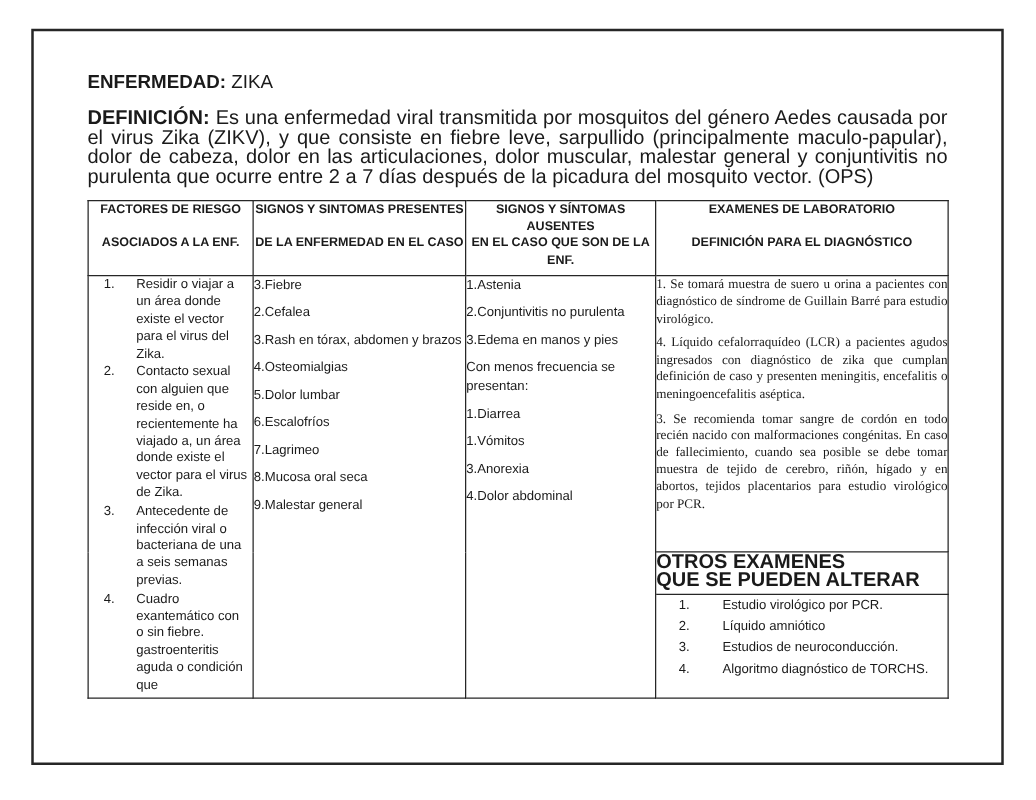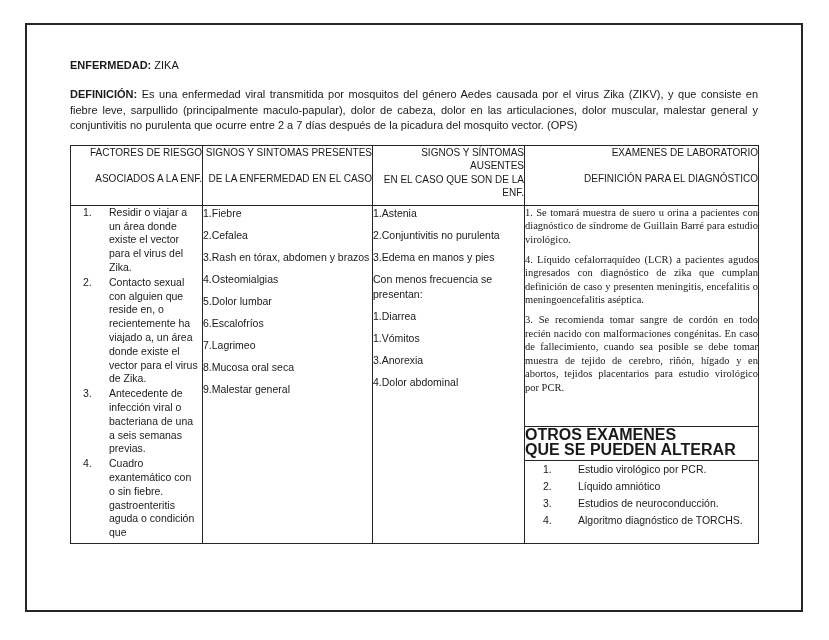--- a/index.html
+++ b/index.html
@@ -15,42 +15,42 @@
     left: 25px; top: 23px;
     width: 778px; height: 589px;
     border: 2px solid #262626;
     background: #ffffff;
   }
   .content {
     position: absolute;
     left: 43px; top: 33px;
     width: 688px;
   }
-  .title-line { font-size: 11px; line-height: 15px; margin-bottom: 14px; }
+  .title-line { font-size: 15px; line-height: 15px; margin-bottom: 14px; }
   .b { font-weight: bold; }
   .definition {
-    font-size: 11px; line-height: 15.6px;
+    font-size: 16px; line-height: 15.6px;
     text-align: justify;
     margin-bottom: 11px;
   }
   table.main {
     border-collapse: collapse;
     table-layout: fixed;
     width: 688px;
   }
   table.main th, table.main td {
     border: 1.5px solid #262626;
     vertical-align: top;
     padding: 0;
   }
   th.hdr {
     font-size: 10px;
     line-height: 13.5px;
-    font-weight: normal;
-    text-align: right;
+    font-weight: bold;
+    text-align: center;
     height: 60px;
     padding: 4px 3px 0 3px;
   }
   .hdr-gap { height: 13px; }
   tr.row-main { height: 221px; }
   tr.row-oth-hdr { height: 34px; }
   tr.row-oth-list { height: 83px; }
 
   
   td.rf-cell { padding: 6px 2px 0 2px; }
@@ -132,21 +132,21 @@
             <span class="rf-num">3.</span>
             <span class="rf-text">Antecedente de infección viral o bacteriana de una a seis semanas previas.</span>
           </div>
           <div class="rf-row">
             <span class="rf-num">4.</span>
             <span class="rf-text">Cuadro exantemático con o sin fiebre. gastroenteritis aguda o condición que</span>
           </div>
         </td>
 
         <td class="sym-cell" rowspan="3">
-          <p class="sym-item">1.Fiebre</p>
+          <p class="sym-item">3.Fiebre</p>
           <p class="sym-item">2.Cefalea</p>
           <p class="sym-item">3.Rash en tórax, abdomen y brazos</p>
           <p class="sym-item">4.Osteomialgias</p>
           <p class="sym-item">5.Dolor lumbar</p>
           <p class="sym-item">6.Escalofríos</p>
           <p class="sym-item">7.Lagrimeo</p>
           <p class="sym-item">8.Mucosa oral seca</p>
           <p class="sym-item">9.Malestar general</p>
         </td>
 

